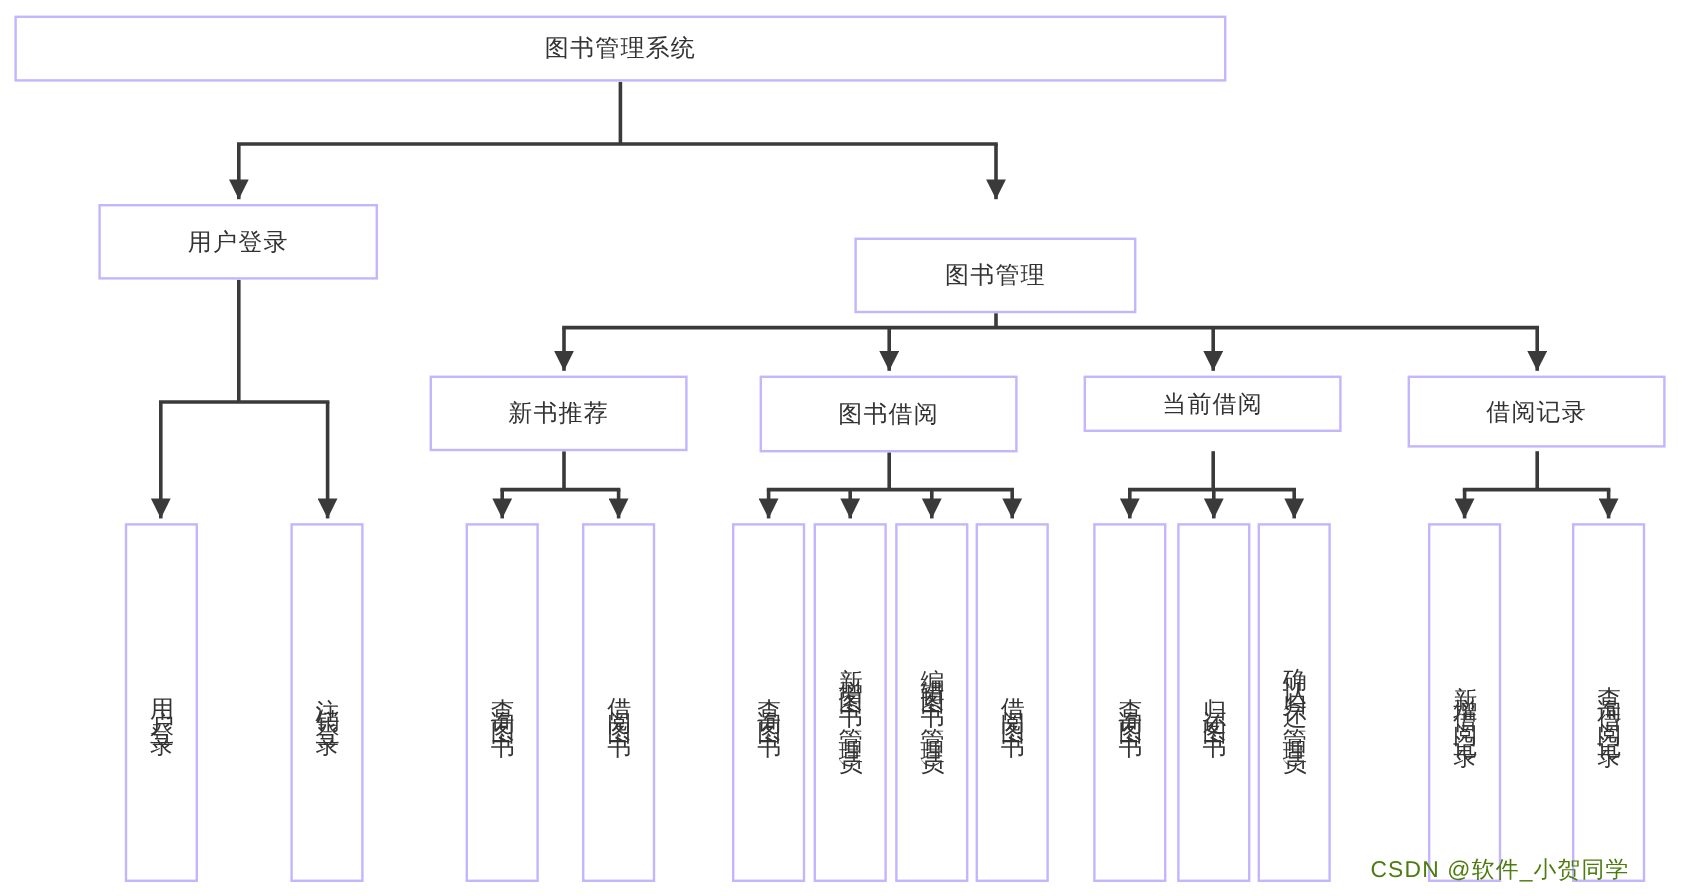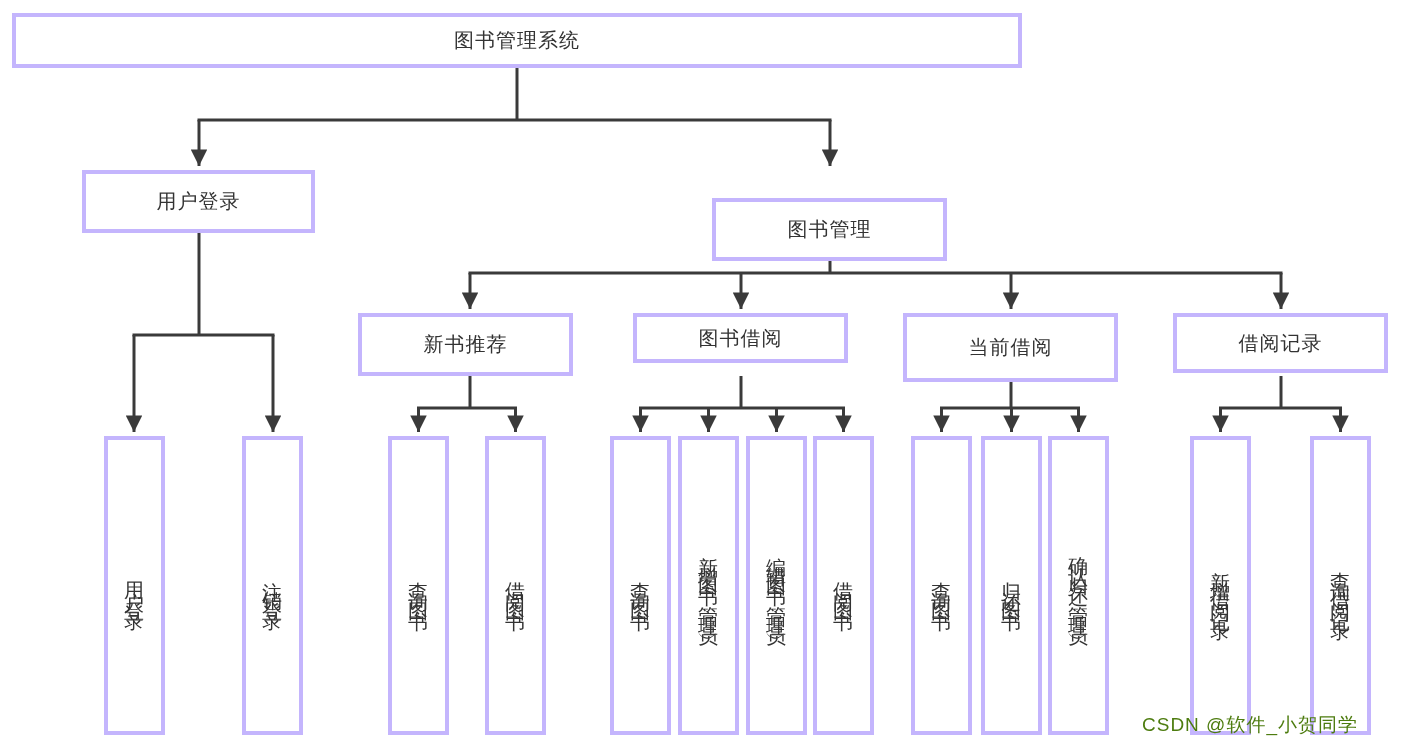--- a/index.html
+++ b/index.html
@@ -9,43 +9,43 @@
     background:#ffffff;
     font-family:"Liberation Sans","DejaVu Sans",sans-serif;
     color:#333333;
     overflow:hidden;
   }
   #wires{position:absolute;left:0;top:0;width:1405px;height:747px;}
   .box{
     position:absolute;
     box-sizing:border-box;
     background:#ffffff;
-    border:4px solid #c4b5fd;
+    border:2px solid #c4b5fd;
     display:flex;
     align-items:center;
     justify-content:center;
     text-align:center;
   }
   .h-box{font-size:20px;letter-spacing:1px;}
   .v-box{
     font-size:20px;
     writing-mode:vertical-rl;
     text-orientation:upright;
     letter-spacing:10px;
     line-height:1;
   }
   
   .n-root{left:12px;top:13px;width:1010px;height:55px;}
   
   .n-userlogin{left:82px;top:170px;width:233px;height:63px;}
   .n-bookmgmt{left:712px;top:170px;width:235px;height:63px;margin-top:28px;}
   
   .n-newbook{left:358px;top:313px;width:215px;height:63px;}
-  .n-borrow {left:633px;top:313px;width:215px;height:50px;}
-  .n-current{left:903px;top:313px;width:215px;height:69px;}
+  .n-borrow {left:633px;top:313px;width:215px;height:64px;}
+  .n-current{left:903px;top:313px;width:215px;height:47px;}
   .n-records{left:1173px;top:313px;width:215px;height:60px;}
   
   .leaf{top:436px;width:61px;height:299px;}
   .l-a1{left:104px;}  .l-a2{left:242px;}
   .l-b1{left:388px;}  .l-b2{left:485px;}
   .l-c1{left:610px;}  .l-c2{left:678px;} .l-c3{left:746px;} .l-c4{left:813px;}
   .l-d1{left:911px;}  .l-d2{left:981px;} .l-d3{left:1048px;}
   .l-e1{left:1190px;} .l-e2{left:1310px;}
   #watermark{
     position:absolute;

